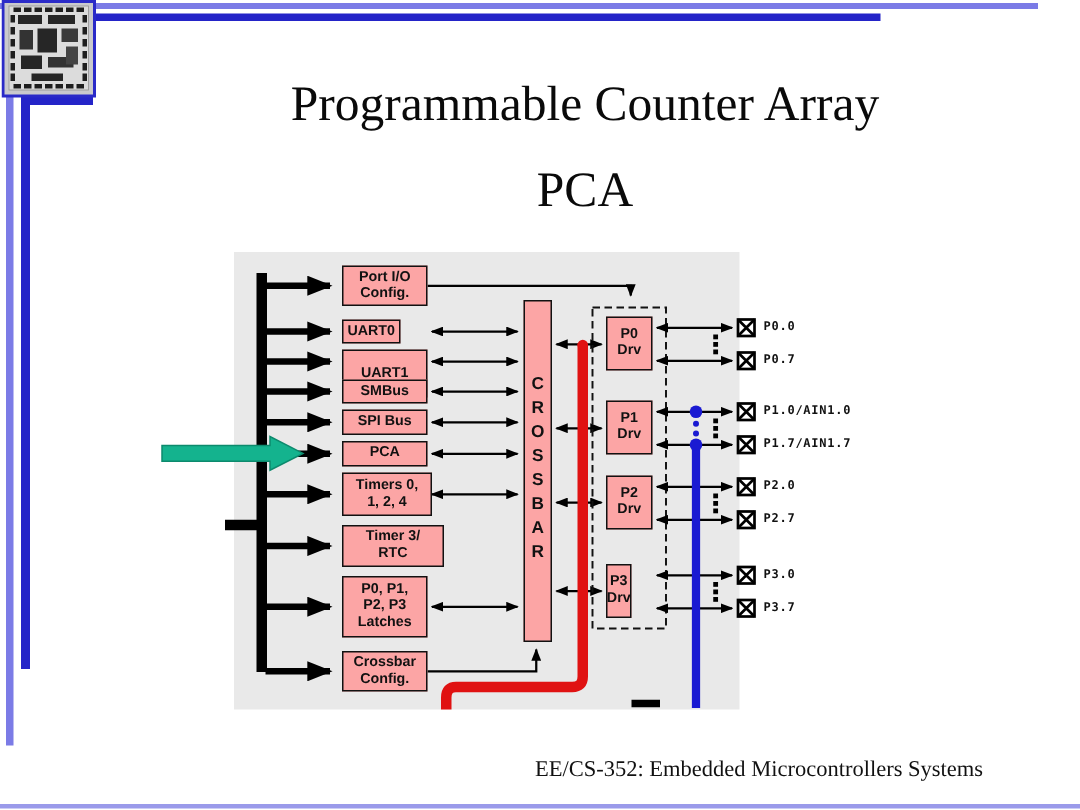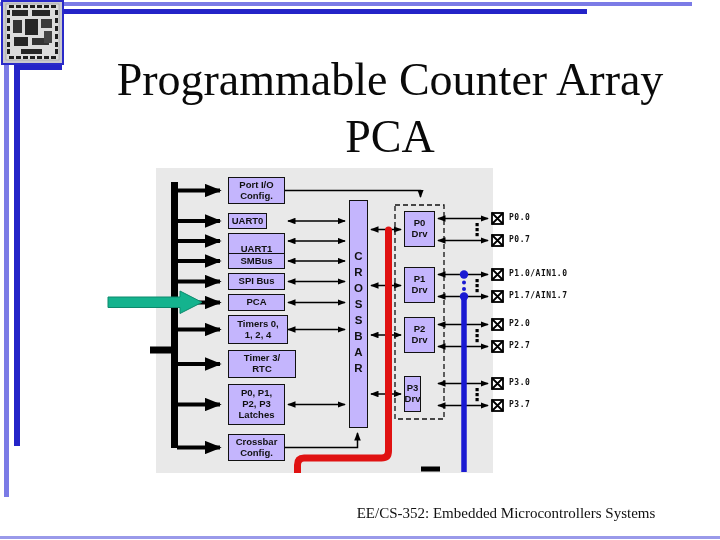--- a/index.html
+++ b/index.html
@@ -11,32 +11,32 @@
   .line-top-light{position:absolute;left:0;top:2px;width:692px;height:4px;background:#7b7be6;}
   .line-top-dark{position:absolute;left:62px;top:9px;width:525px;height:5px;background:#2424c8;}
   .line-left-light{position:absolute;left:4px;top:5px;width:5px;height:492px;background:#7b7be6;}
   .line-left-dark{position:absolute;left:14px;top:64px;width:6px;height:382px;background:#2424c8;}
   .line-left-dark-elbow{position:absolute;left:14px;top:64px;width:48px;height:6px;background:#2424c8;}
   .line-bottom-light{position:absolute;left:0;top:536px;width:720px;height:3px;background:#9a9aea;}
   .chip{position:absolute;left:1px;top:0px;}
   
   .title{
     position:absolute;left:80px;top:20px;width:620px;text-align:center;
-    font-family:"Liberation Serif",serif;font-size:46px;line-height:57px;color:#0a0a0a;
+    font-family:"Liberation Serif",serif;font-size:33px;line-height:57px;color:#0a0a0a;
     font-weight:400;white-space:pre-line;
   }
   .footer{
     position:absolute;left:281px;top:505px;width:450px;text-align:center;
     font-family:"Liberation Serif",serif;font-size:15px;color:#111;
   }
   
   .panel{position:absolute;left:156px;top:168px;width:337px;height:305px;background:#e9e9e9;}
   svg.overlay{position:absolute;left:0;top:0;width:720px;height:540px;}
   .box{
-    position:absolute;background:#c4b5fd;border:1.6px solid #111;box-sizing:border-box;
+    position:absolute;background:#fca5a5;border:1.6px solid #111;box-sizing:border-box;
     display:flex;align-items:center;justify-content:center;text-align:center;
     font:600 9.5px/1.15 "Liberation Sans",sans-serif;color:#111;white-space:pre-line;
   }
   .b-portio{left:228px;top:177px;width:57px;height:27px;}
   .b-uart0{left:228px;top:213px;width:39px;height:16px;}
   .b-uart1{left:228px;top:233px;width:57px;height:32px;}
   .b-smbus{left:228px;top:253px;width:57px;height:16px;}
   .b-spi{left:228px;top:273px;width:57px;height:17px;}
   .b-pca{left:228px;top:294px;width:57px;height:17px;}
   .b-timers{left:228px;top:315px;width:60px;height:29px;}

